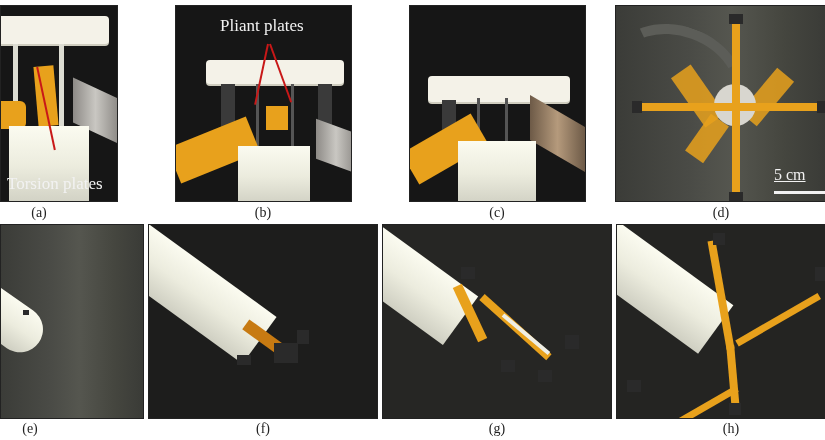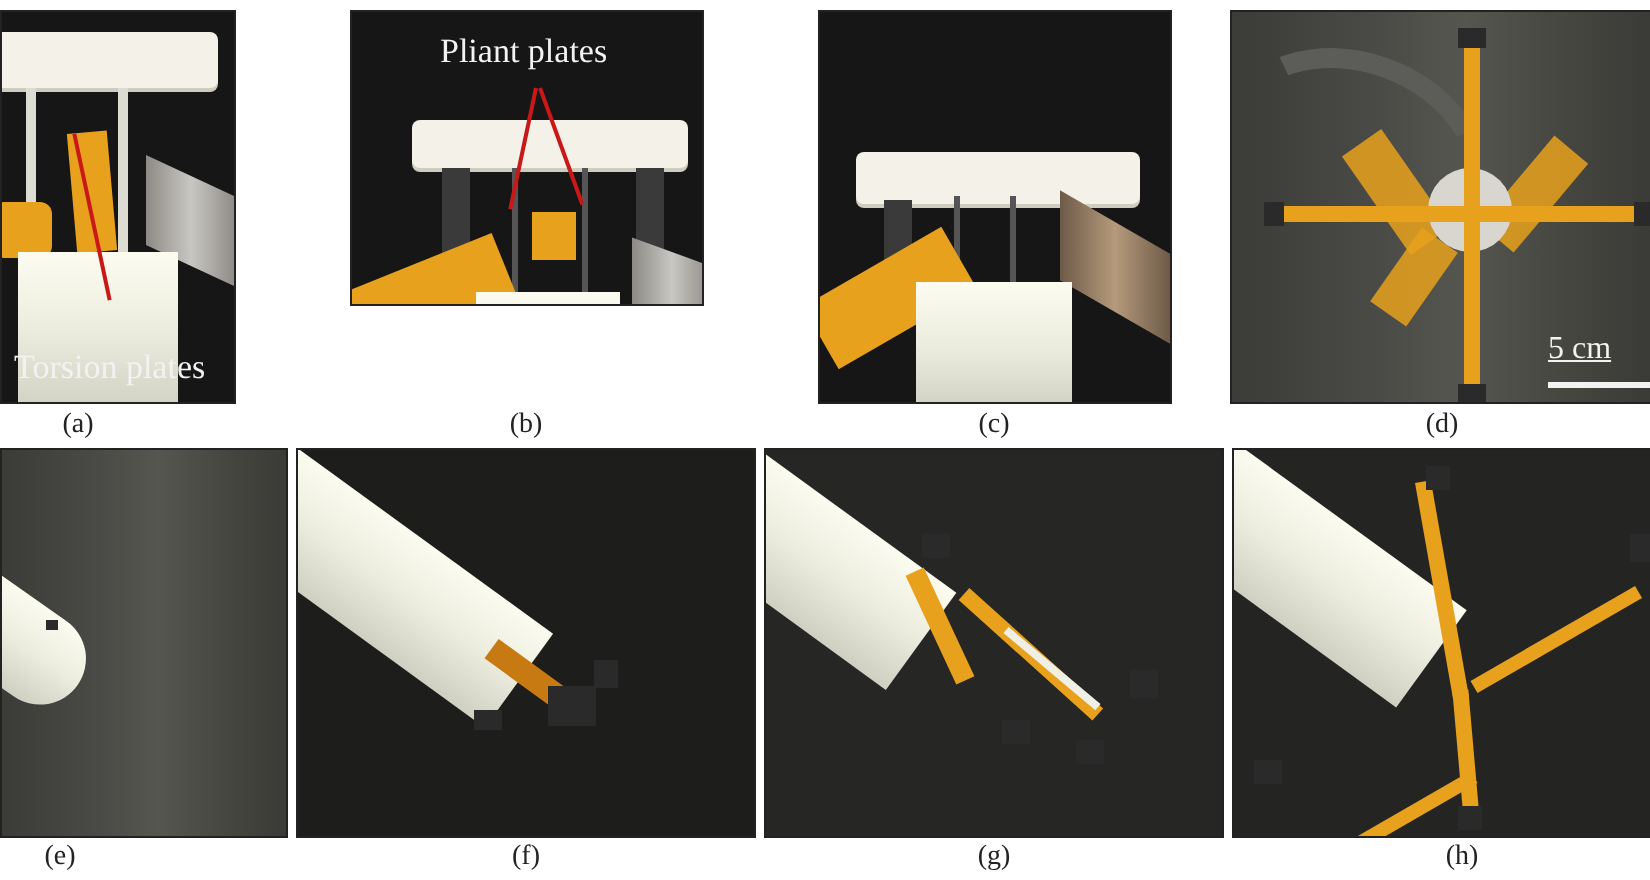--- a/index.html
+++ b/index.html
@@ -26,21 +26,21 @@
   <div class="rod" style="left:58px;top:38px;width:5px;height:120px;"></div>
   <div class="flex" style="left:35px;top:60px;width:20px;height:60px;transform:rotate(-5deg);"></div>
   <div class="flex" style="left:-5px;top:95px;width:30px;height:28px;border-radius:6px;"></div>
   <div class="metal" style="left:72px;top:82px;width:45px;height:45px;transform:skewY(25deg);"></div>
   <div class="tube" style="left:8px;top:120px;width:80px;height:80px;"></div>
   <div style="position:absolute;left:44px;top:60px;width:2px;height:85px;background:#c81818;transform:rotate(-12deg);"></div>
   <div class="annot" style="left:6px;top:168px;">Torsion plates</div>
 </div>
 <div class="cap" style="left:39px;top:205px;">(a)</div>
 
-<div class="panel dark" style="left:175px;top:5px;width:177px;height:148px;">
+<div class="panel dark" style="left:175px;top:5px;width:177px;height:197px;">
   <div class="plate" style="left:30px;top:54px;width:138px;height:24px;"></div>
   <div class="blk" style="left:45px;top:78px;width:14px;height:46px;background:#3a3a3a;"></div>
   <div class="blk" style="left:142px;top:78px;width:14px;height:46px;background:#3a3a3a;"></div>
   <div class="rod" style="left:80px;top:78px;width:3px;height:76px;background:#555;"></div>
   <div class="rod" style="left:115px;top:78px;width:3px;height:76px;background:#555;"></div>
   <div class="flex" style="left:90px;top:100px;width:22px;height:24px;"></div>
   <div class="flex" style="left:-5px;top:125px;width:85px;height:38px;transform:rotate(-22deg);"></div>
   <div class="metal" style="left:140px;top:120px;width:40px;height:40px;transform:skewY(20deg);"></div>
   <div class="tube" style="left:62px;top:140px;width:72px;height:60px;"></div>
   <div style="position:absolute;left:91px;top:38px;width:2px;height:62px;background:#c81818;transform:rotate(12deg);transform-origin:top;"></div>

